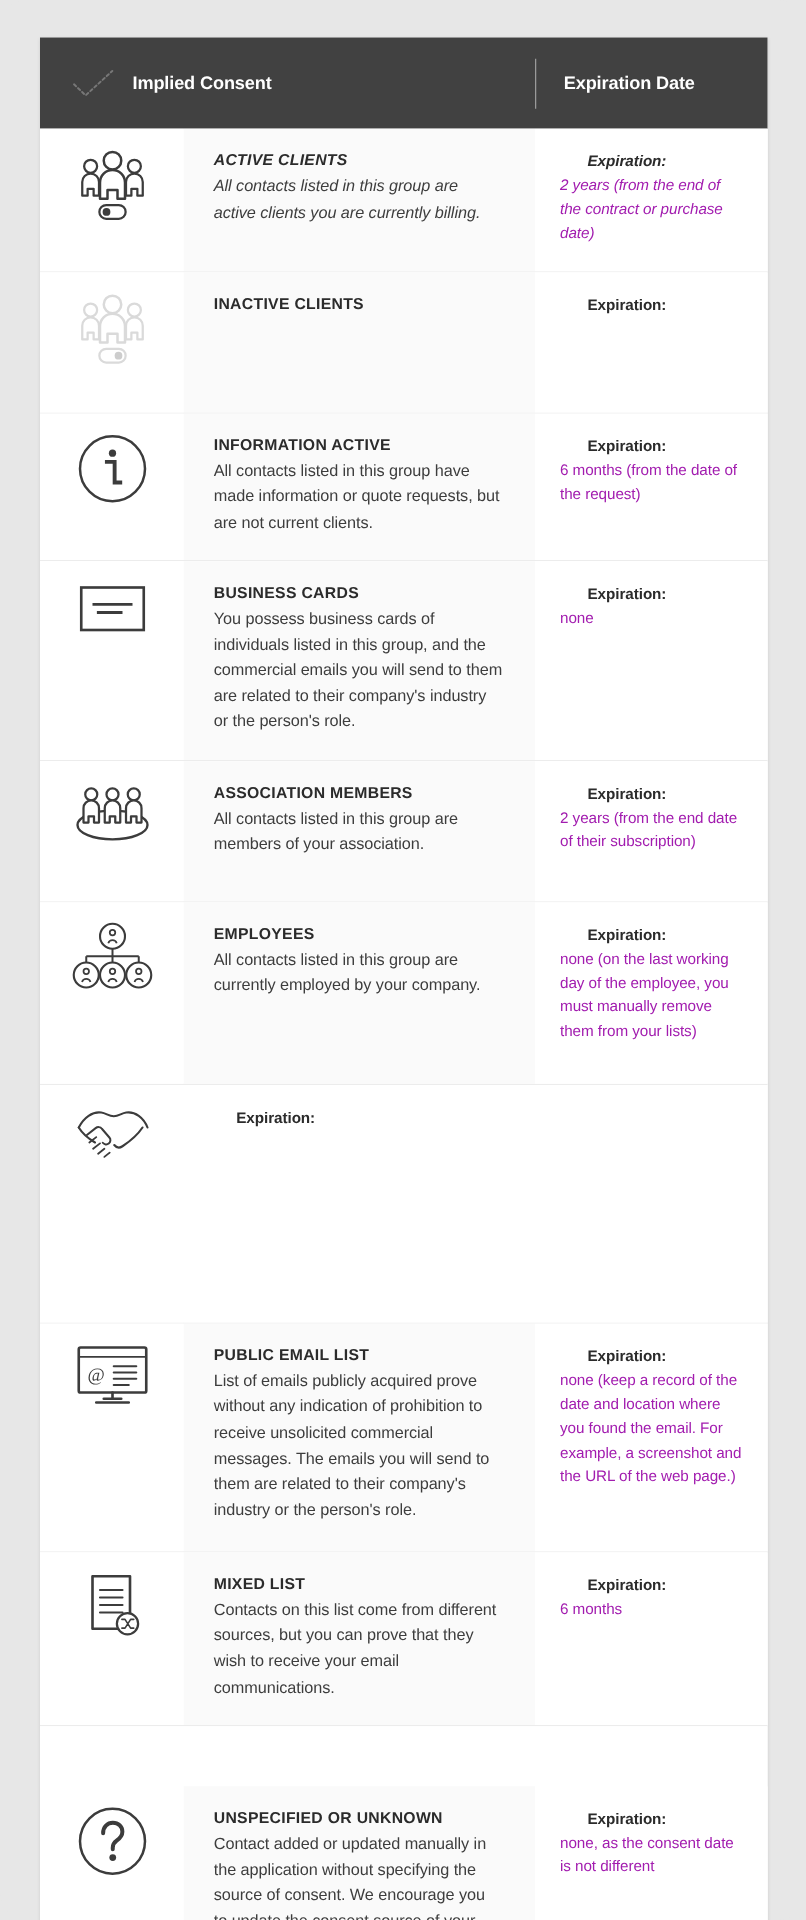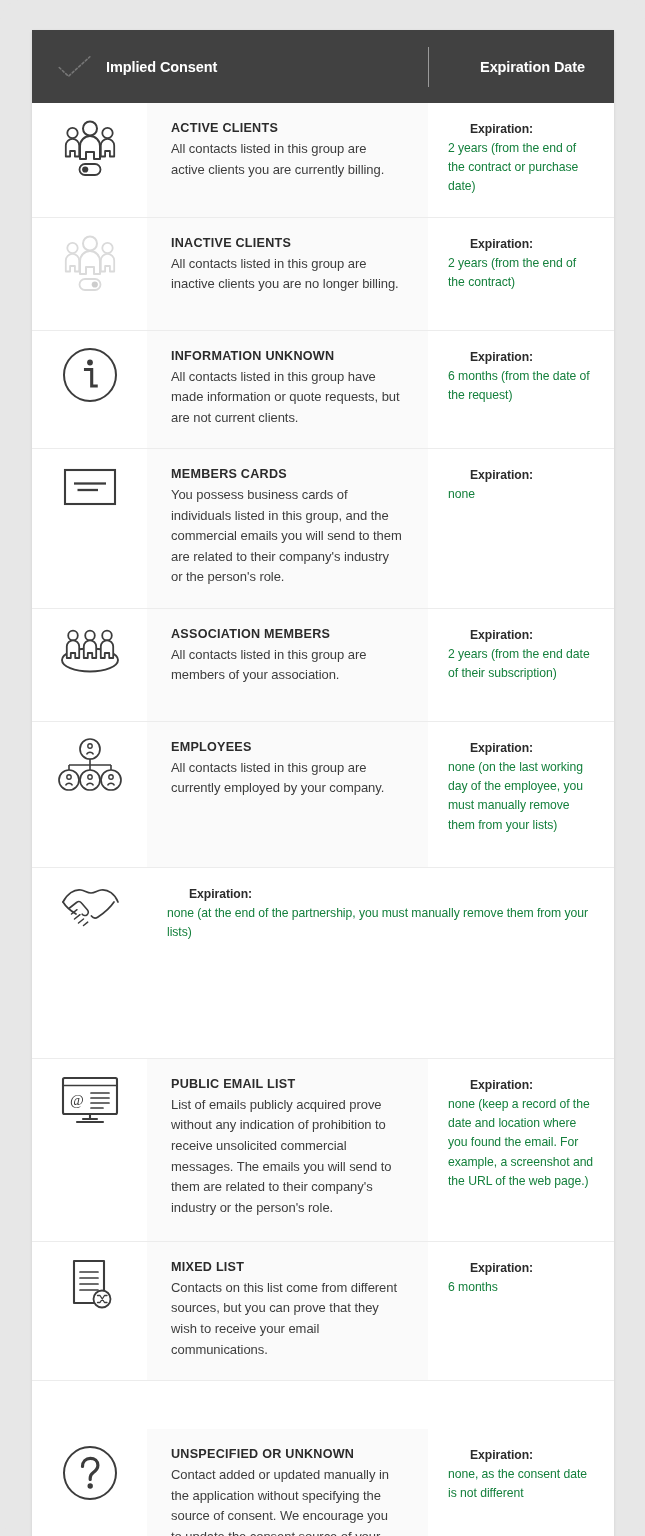--- a/index.html
+++ b/index.html
@@ -59,21 +59,20 @@
   }
   .hdr-divider {
     width: 1px;
     height: 40px;
     background: #9a9a9a;
     flex: 0 0 auto;
   }
   .hdr-right {
     flex: 1;
     padding-left: 22px;
-    text-align: center;
   }
   .hdr-right .hdr-title { font-size: 14.5px; }
 
   
   .row {
     display: flex;
     align-items: stretch;
     border-bottom: 1px solid #ececec;
     background: #ffffff;
     position: relative;
@@ -121,27 +120,27 @@
   .exp-label {
     font-size: 12.2px;
     font-weight: bold;
     color: #2b2b2b;
     line-height: 1.55;
     letter-spacing: -0.05px;
     padding-left: 22px;
   }
   .exp-value {
     font-size: 12.2px;
-    color: #15803d;
+    color: #a21caf;
     line-height: 1.58;
     letter-spacing: -0.05px;
   }
 
   
-  .r0 .cell-desc, .r0 .cell-exp, .r0 .cell-icon { min-height: 113px; }
+  .r0 .cell-desc, .r0 .cell-exp, .r0 .cell-icon { min-height: 113px; font-style: italic; }
   .r1 .cell-desc, .r1 .cell-exp, .r1 .cell-icon { min-height: 112px; }
   .r2 .cell-desc, .r2 .cell-exp, .r2 .cell-icon { min-height: 112px; }
   .r3 .cell-desc, .r3 .cell-exp, .r3 .cell-icon { min-height: 153px; }
   .r4 .cell-desc, .r4 .cell-exp, .r4 .cell-icon { min-height: 112px; }
   .r5 .cell-desc, .r5 .cell-exp, .r5 .cell-icon { min-height: 145px; }
   .r6 .cell-desc, .r6 .cell-exp, .r6 .cell-icon { min-height: 190px; }
   .r7 .cell-desc, .r7 .cell-exp, .r7 .cell-icon { min-height: 182px; }
   .r8 .cell-desc, .r8 .cell-exp, .r8 .cell-icon { min-height: 128px; }
   .r9 .cell-desc, .r9 .cell-exp, .r9 .cell-icon { min-height: 155px; margin-top: 48px; }
 </style>
@@ -195,56 +194,54 @@
           <circle cx="49.5" cy="15" r="5.2" stroke="#dadada" stroke-width="1.8"></circle>
           <path d="M42.8 38.5 V27.5 a6.7 6.7 0 0 1 6.7-6.7 a6.7 6.7 0 0 1 6.7 6.7 V38.5 h-4.3 V33 h-4.8 v5.5 z" stroke="#dadada" stroke-width="1.8" stroke-linejoin="round"></path>
           <circle cx="32" cy="10.5" r="7" stroke="#dadada" stroke-width="2"></circle>
           <path d="M22 41 V28 a10 10 0 0 1 10-10 a10 10 0 0 1 10 10 V41 h-6 v-7 h-8 v7 z" stroke="#dadada" stroke-width="2" stroke-linejoin="round"></path>
           <rect x="21.5" y="46" width="21" height="11" rx="5.5" stroke="#dadada" stroke-width="1.8"></rect>
           <circle cx="36.8" cy="51.5" r="3.1" fill="#cdcdcd"></circle>
         </svg>
       </div>
       <div class="cell-desc">
         <div class="title">INACTIVE CLIENTS</div>
-        <div class="body">All contacts listed in this group are inactive clients you are no longer billing.</div>
-      </div>
-      <div class="cell-exp">
-        <div class="exp-label">Expiration:</div>
-        <div class="exp-value">2 years (from the end of the contract)</div>
+      </div>
+      <div class="cell-exp">
+        <div class="exp-label">Expiration:</div>
       </div>
     </div>
 
     <div class="row r2">
       <div class="cell-icon">
         <svg width="58" height="58" viewBox="0 0 58 58" fill="none">
           <circle cx="29" cy="29" r="26" stroke="#3c3c3c" stroke-width="2"></circle>
           <circle cx="29" cy="16.5" r="2.9" fill="#3c3c3c"></circle>
           <path d="M24.5 23.5 h6.2 v16.5 h4.5" stroke="#3c3c3c" stroke-width="3.1" stroke-linecap="square" stroke-linejoin="miter"></path>
         </svg>
       </div>
       <div class="cell-desc">
-        <div class="title">INFORMATION UNKNOWN</div>
+        <div class="title">INFORMATION ACTIVE</div>
         <div class="body">All contacts listed in this group have made information or quote requests, but are not current clients.</div>
       </div>
       <div class="cell-exp">
         <div class="exp-label">Expiration:</div>
         <div class="exp-value">6 months (from the date of the request)</div>
       </div>
     </div>
 
     <div class="row r3">
       <div class="cell-icon">
         <svg width="60" height="46" viewBox="0 0 60 46" fill="none">
           <rect x="5" y="6" width="50" height="34" stroke="#3c3c3c" stroke-width="2.1"></rect>
           <path d="M14 19.5 H46" stroke="#3c3c3c" stroke-width="2.3"></path>
           <path d="M17.5 26 H38" stroke="#3c3c3c" stroke-width="2.3"></path>
         </svg>
       </div>
       <div class="cell-desc">
-        <div class="title">MEMBERS CARDS</div>
+        <div class="title">BUSINESS CARDS</div>
         <div class="body">You possess business cards of individuals listed in this group, and the commercial emails you will send to them are related to their company's industry or the person's role.</div>
       </div>
       <div class="cell-exp">
         <div class="exp-label">Expiration:</div>
         <div class="exp-value">none</div>
       </div>
     </div>
 
     <div class="row r4">
       <div class="cell-icon">
@@ -304,21 +301,20 @@
           <path d="M6 19 c3 5 8 9 13 12" stroke="#3c3c3c" stroke-width="1.7" stroke-linecap="round"></path>
           <path d="M12.5 25 l7-5.5 c1.7-1.3 3.8-1 5 .5 l6 7 c1.3 1.5 1 3.6-.5 4.8 c-1.5 1.2-3.6.9-4.8-.6" stroke="#3c3c3c" stroke-width="1.6" stroke-linecap="round" stroke-linejoin="round"></path>
           <path d="M14.5 31 l5.5-4.3" stroke="#3c3c3c" stroke-width="1.5" stroke-linecap="round"></path>
           <path d="M17.5 36 l5.5-4.3" stroke="#3c3c3c" stroke-width="1.5" stroke-linecap="round"></path>
           <path d="M21.5 40 l5-4" stroke="#3c3c3c" stroke-width="1.5" stroke-linecap="round"></path>
           <path d="M26.5 42.5 l4.2-3.4" stroke="#3c3c3c" stroke-width="1.5" stroke-linecap="round"></path>
         </svg>
       </div>
       <div class="cell-exp">
         <div class="exp-label">Expiration:</div>
-        <div class="exp-value">none (at the end of the partnership, you must manually remove them from your lists)</div>
       </div>
     </div>
 
     <div class="row r7">
       <div class="cell-icon">
         <svg width="62" height="52" viewBox="0 0 62 52" fill="none">
           <rect x="4" y="4" width="54" height="36" rx="1.5" stroke="#3c3c3c" stroke-width="2.1"></rect>
           <path d="M4 11.5 H58" stroke="#3c3c3c" stroke-width="1.4"></path>
           <path d="M24 45 H38 M31 40 V45 M18 48 H44" stroke="#3c3c3c" stroke-width="2.1" stroke-linecap="round"></path>
           <text x="11" y="31" font-family="'Liberation Serif', serif" font-size="15" fill="#3c3c3c">@</text>

